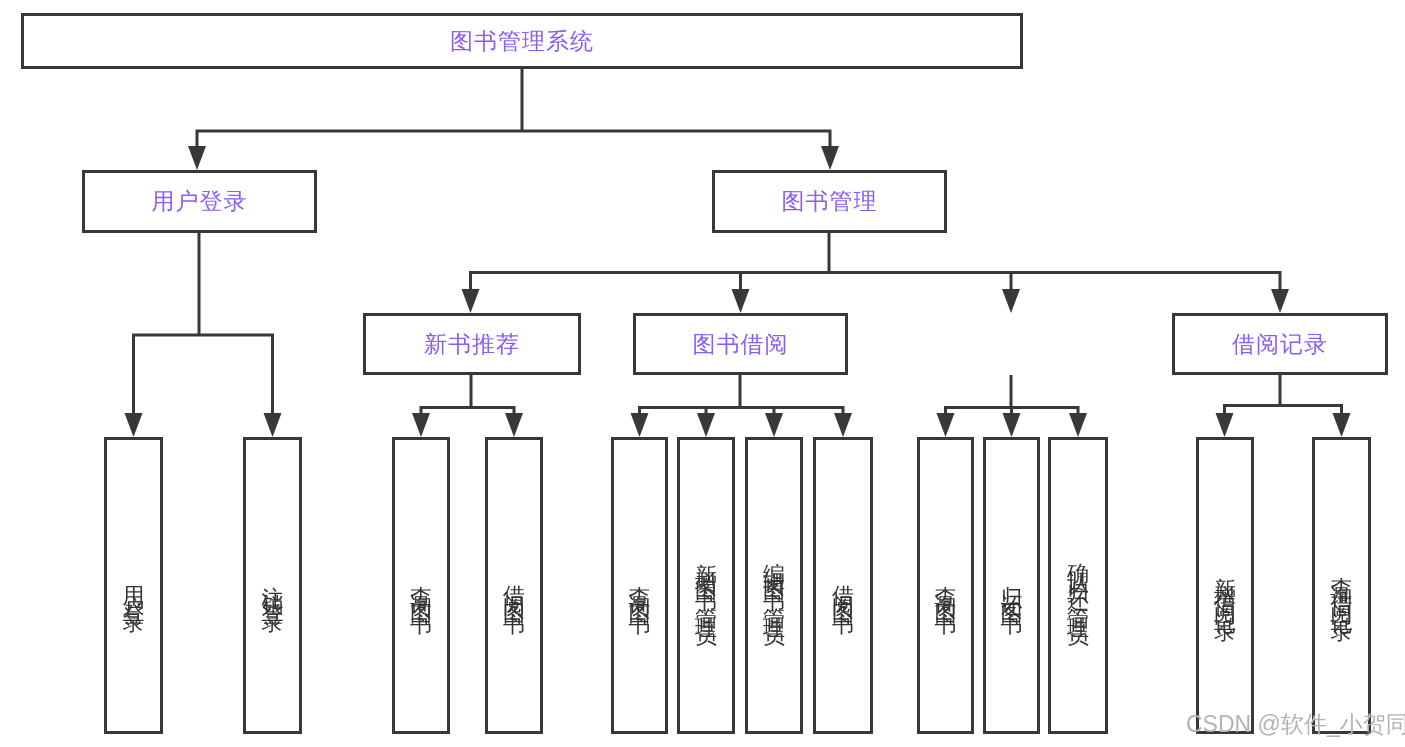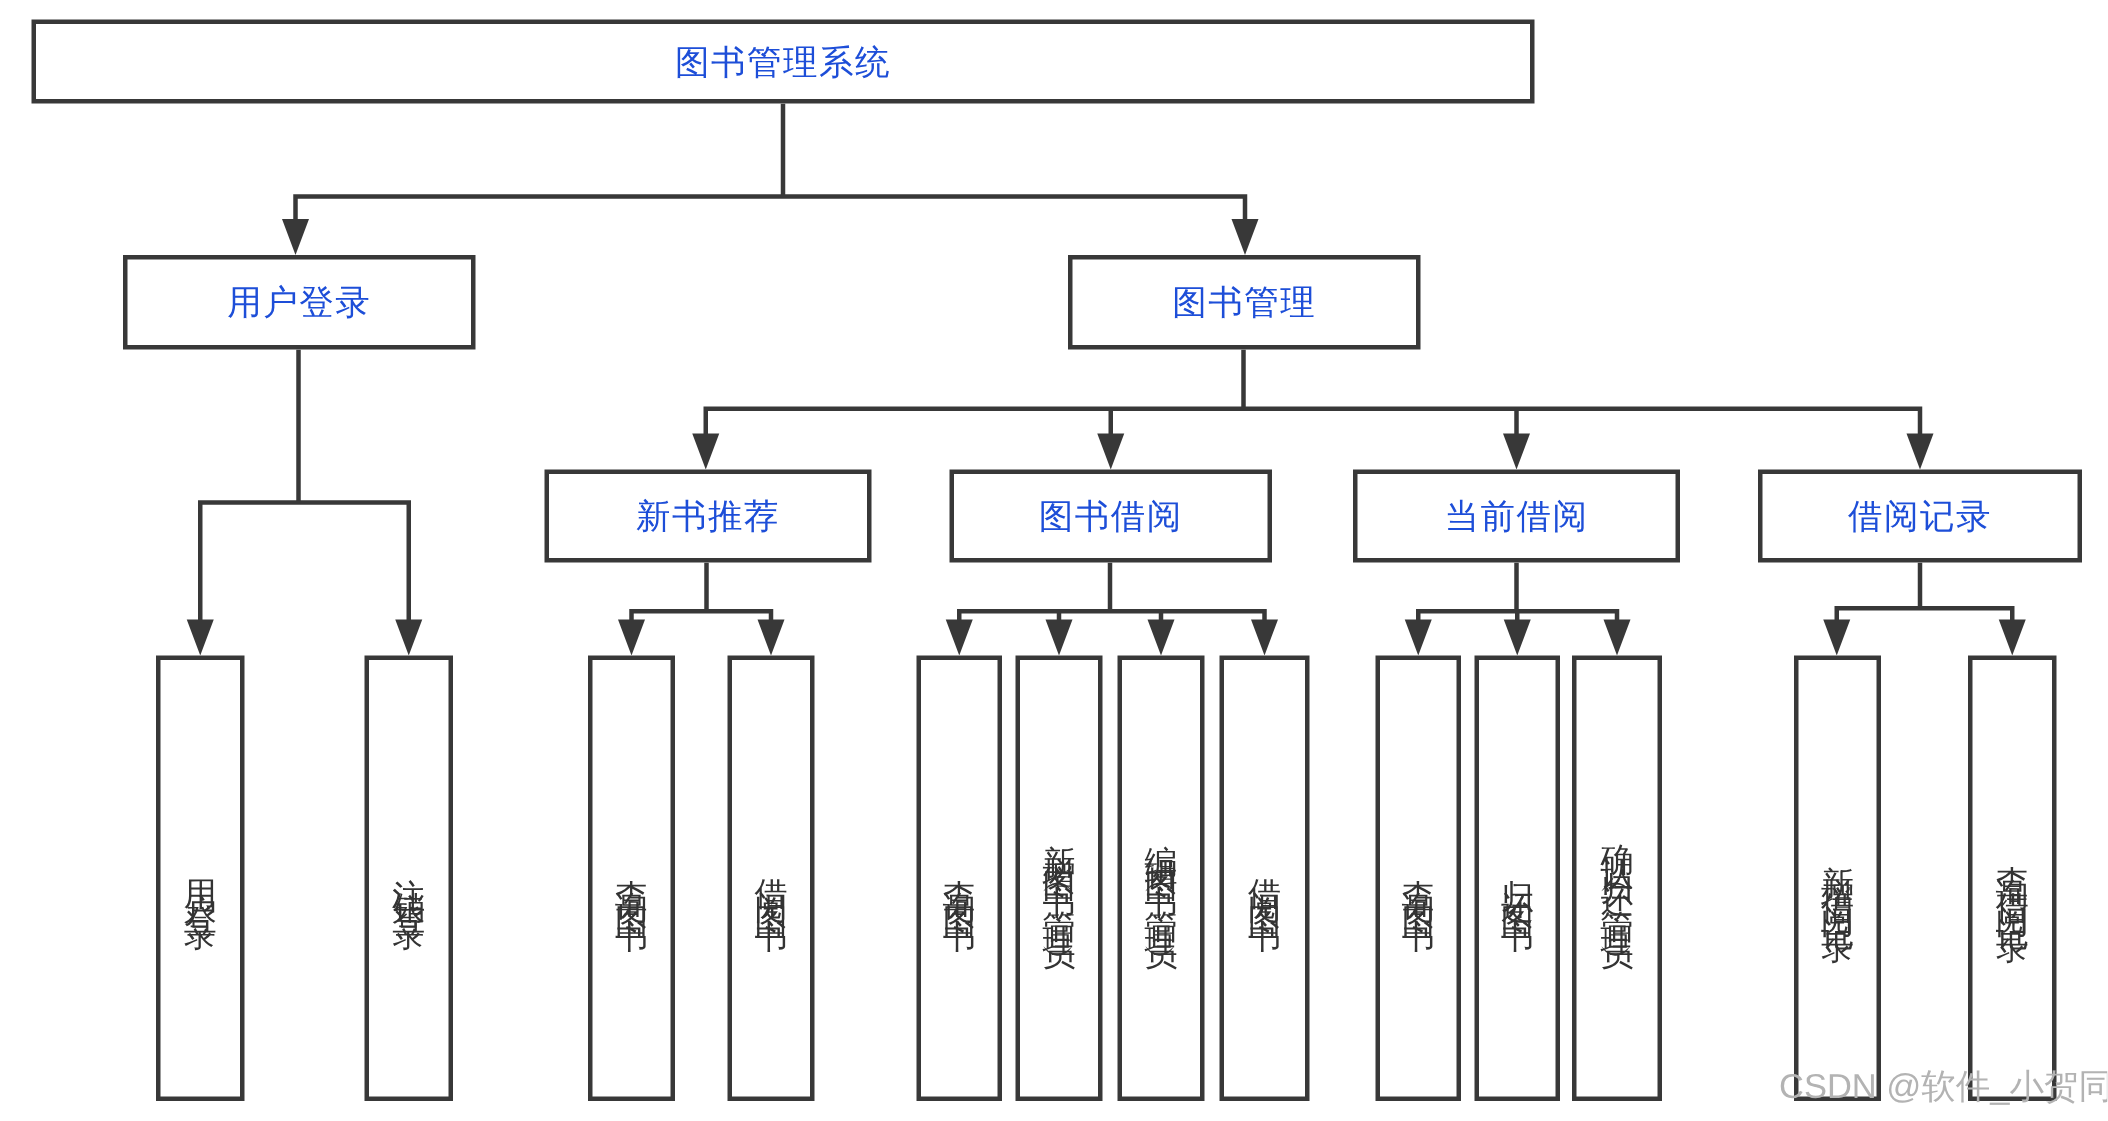--- a/index.html
+++ b/index.html
@@ -26,21 +26,21 @@
     box-sizing: border-box;
     border: 3px solid #383838;
     background: #ffffff;
     display: flex;
     align-items: center;
     justify-content: center;
     z-index: 2;
   }
   .node .h-label {
     font-size: 23px;
-    color: #1d4ed8;
+    color: #8b5cf6;
     letter-spacing: 1px;
     white-space: nowrap;
   }
   .node.root .h-label {
     font-size: 23px;
   }
   .leaf {
     position: absolute;
     box-sizing: border-box;
     border: 3px solid #383838;
@@ -117,23 +117,20 @@
   <div class="node" style="left:712px; top:170px; width:235px; height:63px;">
     <span class="h-label">图书管理</span>
   </div>
 
   <div class="node" style="left:633px; top:313px; width:215px; height:62px;">
     <span class="h-label">图书借阅</span>
   </div>
   <div class="node" style="left:363px; top:313px; width:218px; height:62px;">
     <span class="h-label">新书推荐</span>
   </div>
-  <div class="node" style="left:902px; top:313px; width:218px; height:62px;">
-    <span class="h-label">当前借阅</span>
-  </div>
   <div class="node" style="left:1172px; top:313px; width:216px; height:62px;">
     <span class="h-label">借阅记录</span>
   </div>
 
   <div class="leaf" style="left:104px; width:59px;">
     <span class="v-label">用户登录</span>
   </div>
   <div class="leaf" style="left:243px; width:59px;">
     <span class="v-label">注销登录</span>
   </div>

